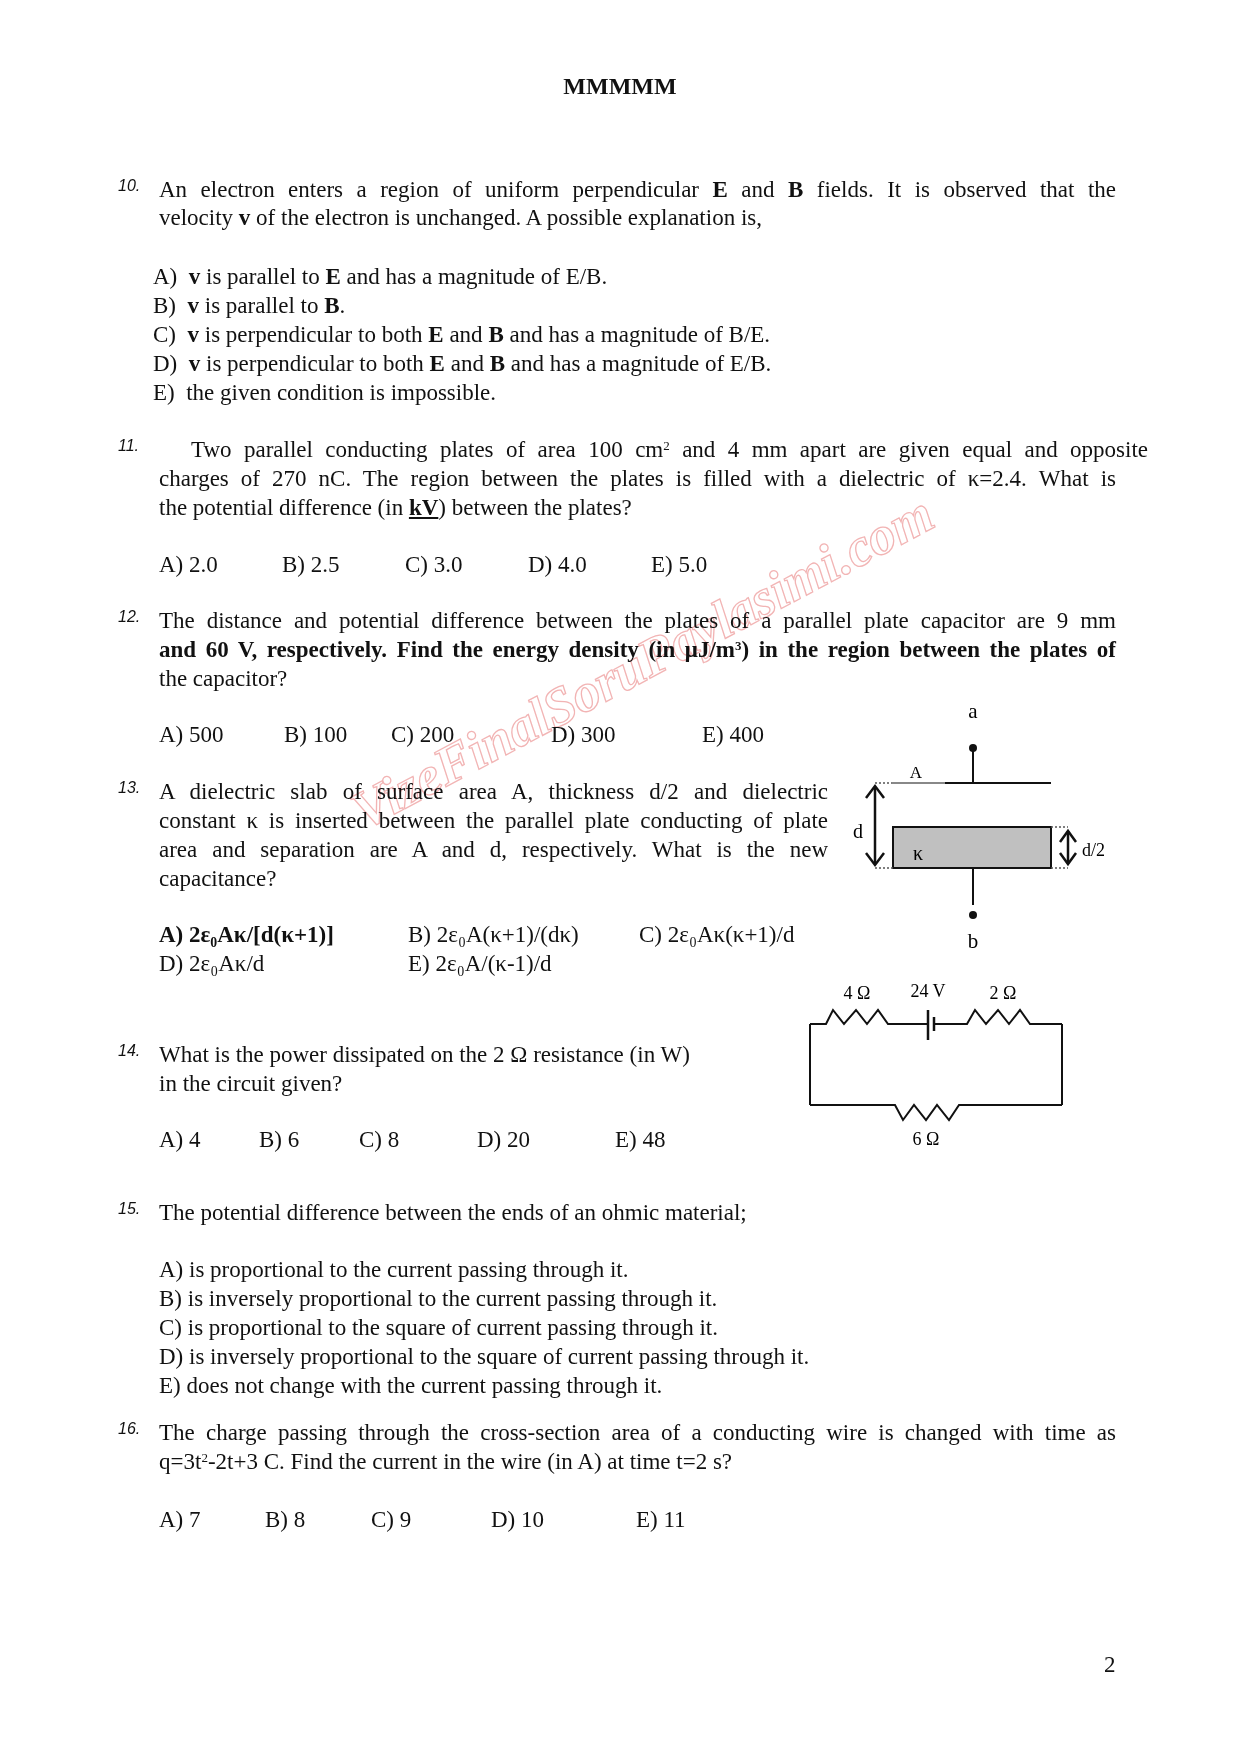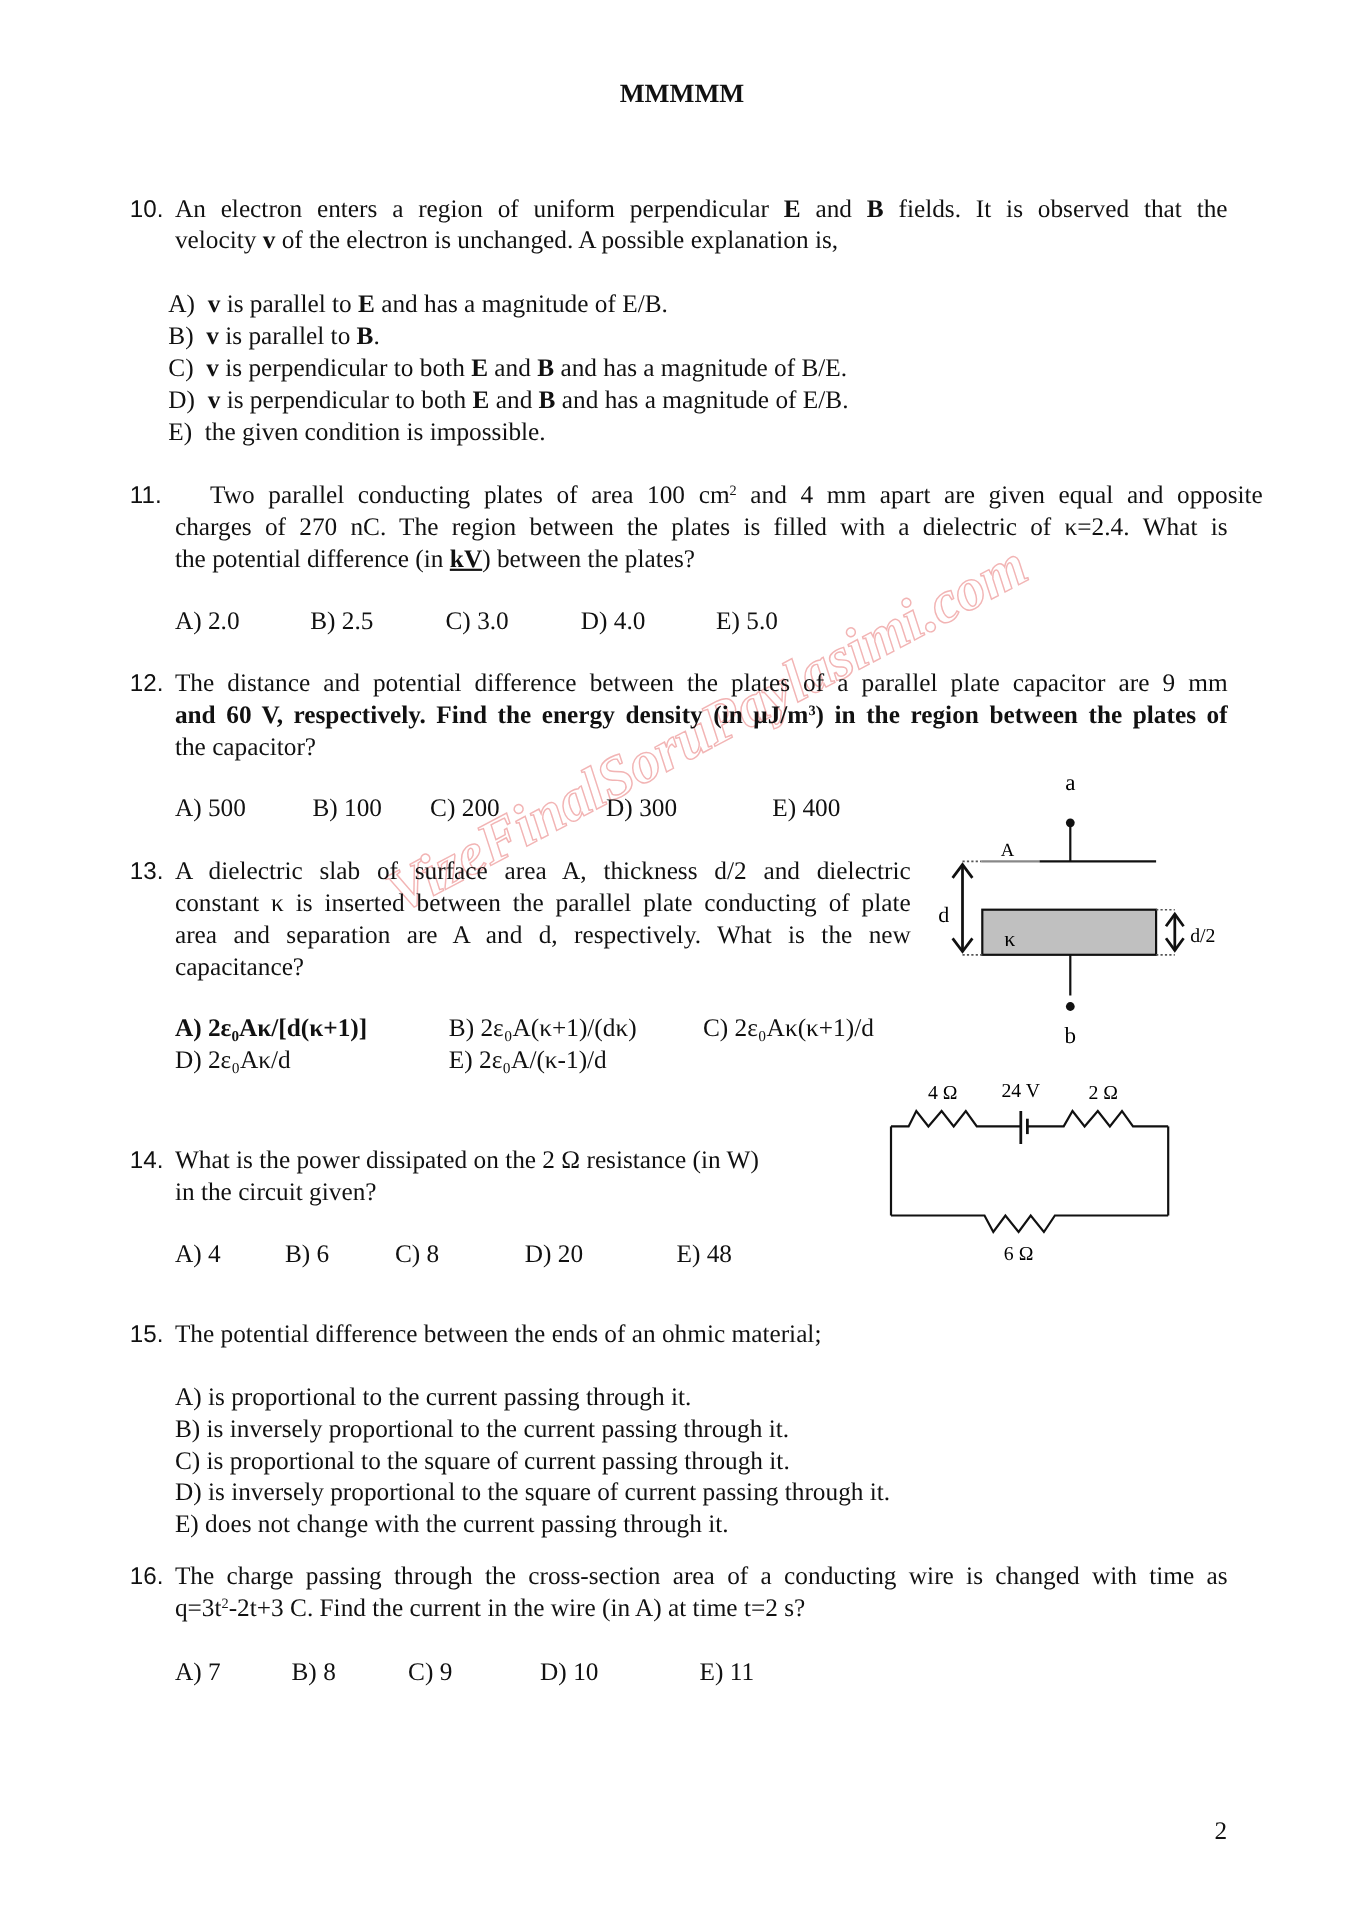--- a/index.html
+++ b/index.html
@@ -1,20 +1,20 @@
 <!DOCTYPE html>
 <html><head>
 <meta charset="utf-8">
 <style>
   html, body { margin: 0; padding: 0; background: #ffffff; }
   body { width: 1240px; height: 1754px; position: relative; overflow: hidden;
          font-family: "Liberation Serif", "DejaVu Serif", serif; color: #111; font-size: 23px; }
   .abs { position: absolute; }
   .header { left: 0; width: 1240px; top: 73px; text-align: center; font-weight: bold; font-size: 24px; }
-  .qnum { font-family: "Liberation Sans", "DejaVu Sans", sans-serif; font-size: 22px; }
+  .qnum { font-family: "Liberation Sans", "DejaVu Sans", sans-serif; font-size: 16px; font-style: italic; }
   .line { white-space: nowrap; line-height: 29px; }
   .just { text-align: justify; text-align-last: justify; }
   b { font-weight: bold; }
   sup { font-size: 13px; vertical-align: top; position: relative; top: -4px; }
   .opt { position: absolute; white-space: nowrap; }
   .underline-bold { font-weight: bold; text-decoration: underline; }
   .watermark { left: 370px; top: 780px; transform: rotate(-28deg); transform-origin: left bottom;
                font-family: "Liberation Serif", serif; font-weight: bold; font-style: italic;
                font-size: 54px; color: transparent; -webkit-text-stroke: 1.3px #f0a8a8; opacity: 0.85;
                white-space: nowrap; pointer-events: none; }

